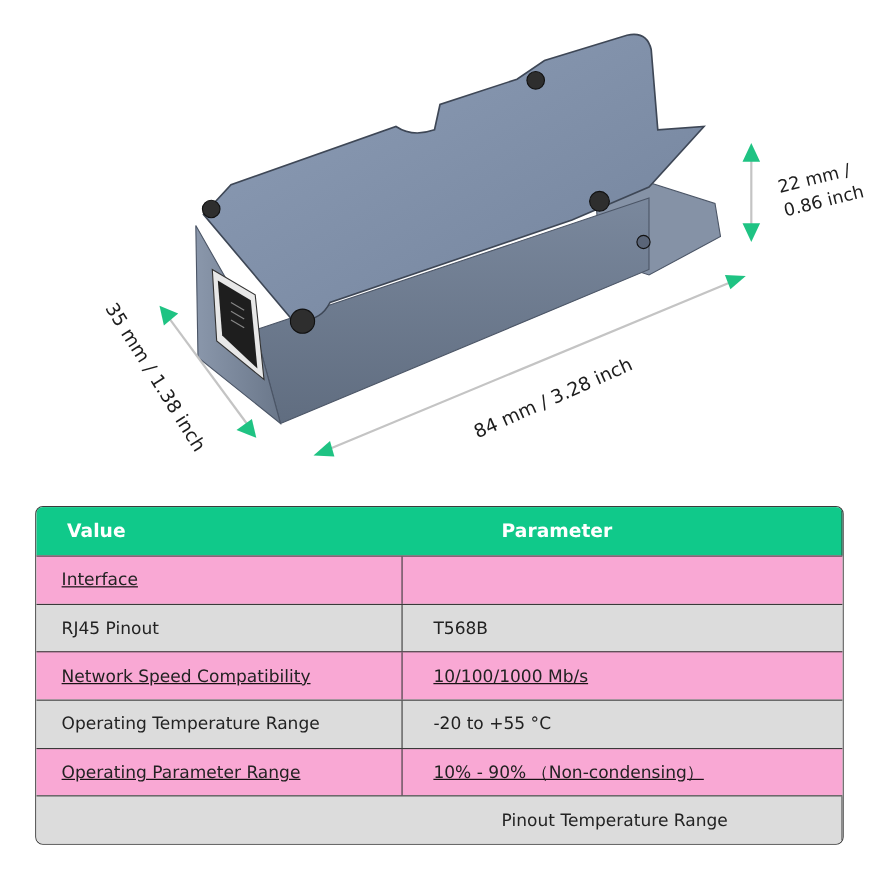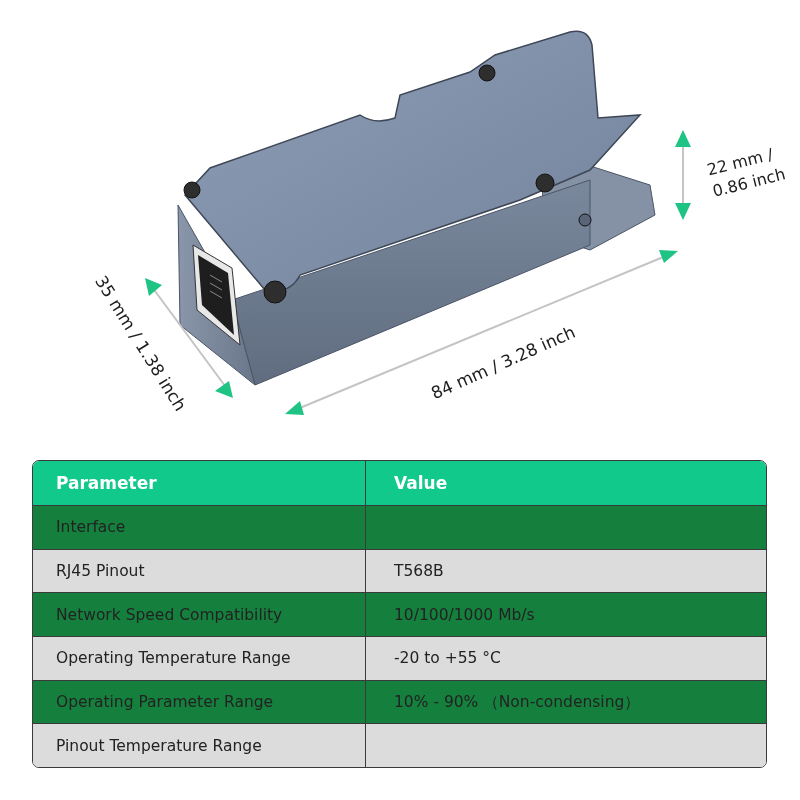--- a/index.html
+++ b/index.html
@@ -7,22 +7,22 @@
   #product-area { position:absolute; left:0; top:0; width:800px; height:450px; }
   #product-area svg { position:absolute; left:0; top:0; }
   .dim-label { position:absolute; font-family:"DejaVu Sans", sans-serif; color:#1d1d1d; font-size:17px; white-space:nowrap; transform-origin:left top; }
   .dim-h { left:705px; top:160px; transform:rotate(-14deg); line-height:22px; font-size:16px; }
   .dim-d { left:108px; top:272px; transform:rotate(58deg); font-size:17px; }
   .dim-w { left:428px; top:385px; transform:rotate(-24deg); font-size:17px; }
 
   #spec-table { position:absolute; left:32px; top:460px; width:733px; border:1.5px solid #3a3a3a; border-radius:7px; overflow:hidden; border-collapse:separate; border-spacing:0; }
   .row { display:flex; height:43.7px; border-top:1.5px solid #3a3a3a; box-sizing:border-box; }
   .row.header { border-top:none; background:#10c98a; height:44px; }
-  .row.alt { background:#dcdcdc; }
-  .row.plain { background:#15803d; }
+  .row.alt { background:#dcdcdc;justify-content:flex-end; }
+  .row.plain { background:#f9a8d4;text-decoration:underline; }
   .cell { display:flex; align-items:center; box-sizing:border-box; padding-left:23px; font-size:15.5px; color:#222; }
   .cell.param { width:333px; border-right:1.5px solid #3a3a3a; }
   .cell.val { flex:1; padding-left:28px; }
   .row.header .cell { color:#ffffff; font-weight:bold; font-size:17px; }
 </style>
 </head>
 <body>
 
 <div id="product-area">
   <svg width="800" height="450" viewBox="0 0 800 450">
@@ -87,22 +87,22 @@
   <div class="dim-label dim-h">
     <div>22 mm /</div>
     <div>0.86 inch</div>
   </div>
   <div class="dim-label dim-d">35 mm / 1.38 inch</div>
   <div class="dim-label dim-w">84 mm / 3.28 inch</div>
 </div>
 
 <div id="spec-table">
   <div class="row header">
+    <div class="cell val">Value</div>
     <div class="cell param">Parameter</div>
-    <div class="cell val">Value</div>
   </div>
   <div class="row plain">
     <div class="cell param">Interface</div>
   </div>
   <div class="row alt">
     <div class="cell param">RJ45 Pinout</div>
     <div class="cell val">T568B</div>
   </div>
   <div class="row plain">
     <div class="cell param">Network Speed Compatibility</div>

